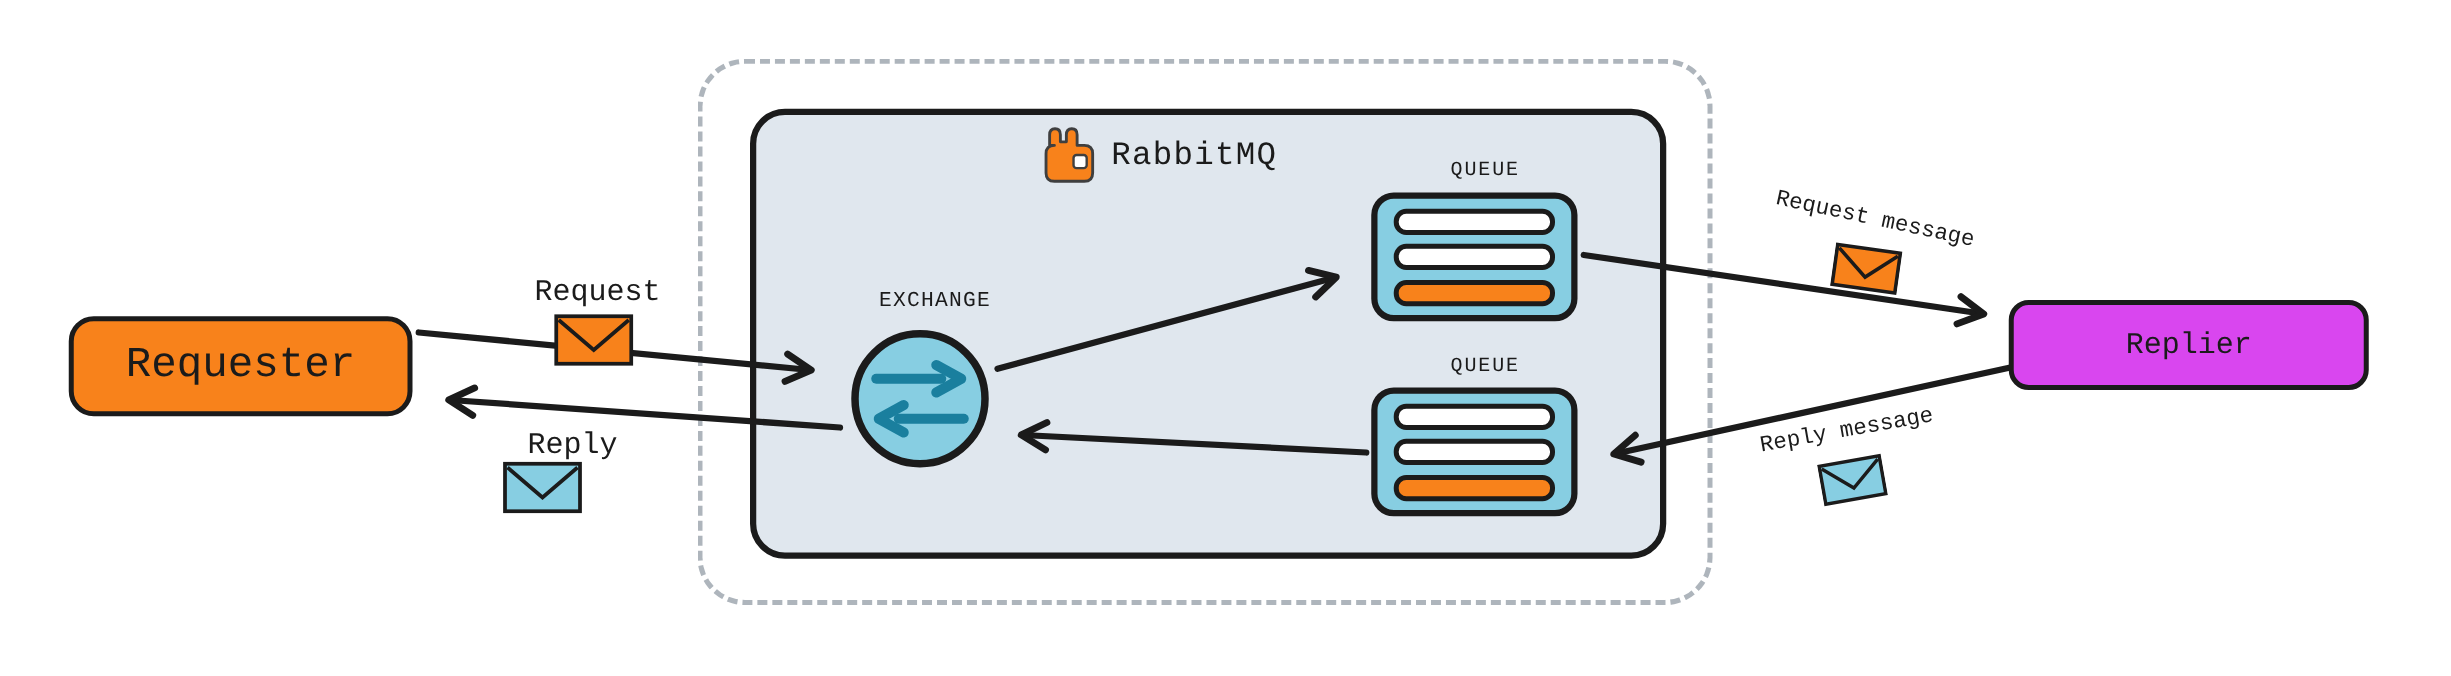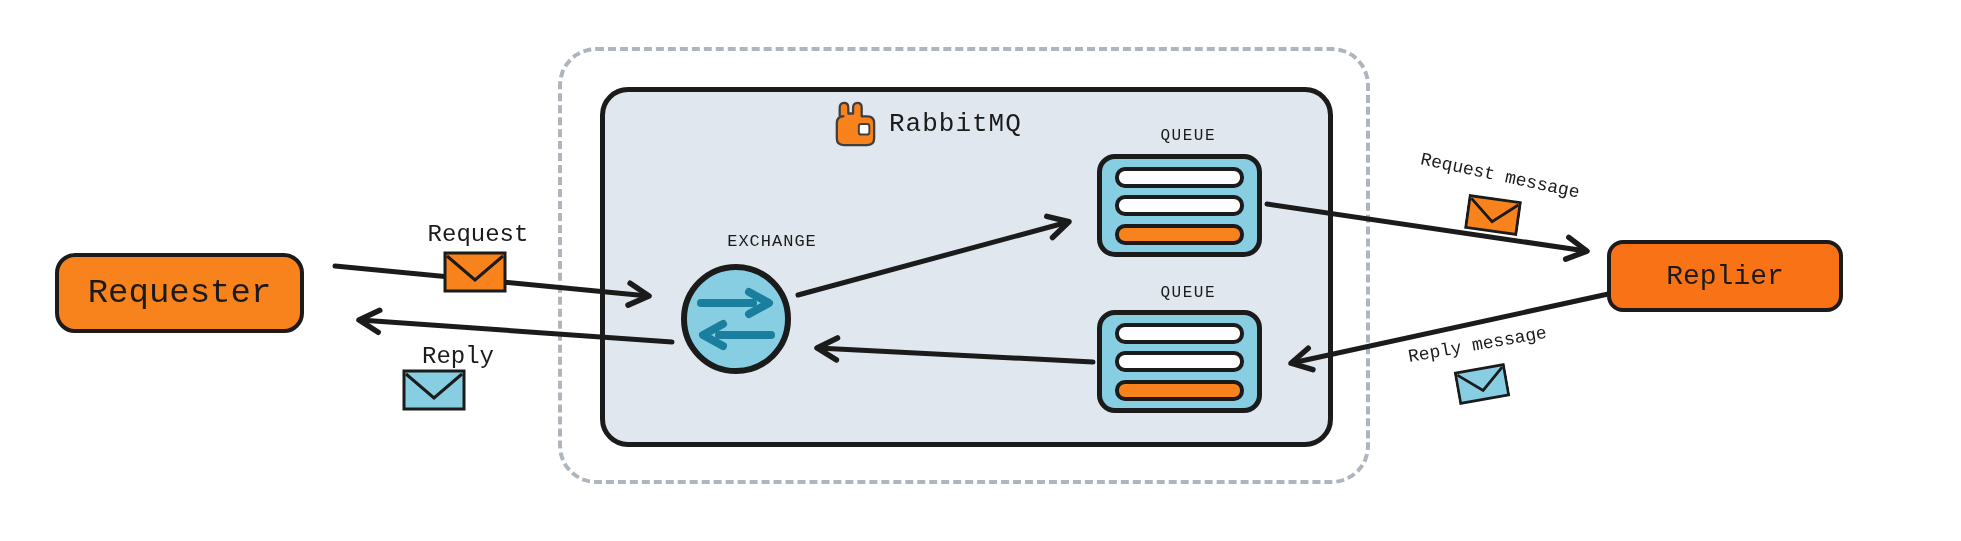--- a/index.html
+++ b/index.html
@@ -17,21 +17,21 @@
   .broker-box{
     left:600px;top:87px;width:723px;height:350px;
     background:#e0e7ee;border:5px solid #1b1b1b;border-radius:28px;
   }
   .broker-header{
     left:833px;top:100px;display:flex;align-items:center;gap:12px;
   }
   .broker-title{font-size:26px;font-weight:500;letter-spacing:1px;}
   
   .exchange-label{
-    left:696px;top:232px;width:152px;text-align:center;
+    left:672px;top:232px;width:152px;text-align:center;
     font-size:17px;font-weight:500;letter-spacing:1px;
   }
   .exchange-circle{
     left:681px;top:264px;width:110px;height:110px;border-radius:50%;
     background:#87cee2;border:6px solid #1b1b1b;box-sizing:border-box;
   }
   
   .queue-label{
     width:140px;text-align:right;font-size:16px;font-weight:500;letter-spacing:1.5px;
   }
@@ -45,26 +45,26 @@
     height:21px;border:4px solid #1b1b1b;border-radius:10px;box-sizing:border-box;
   }
   .qbar.white{background:#ffffff;}
   .qbar.orange{background:#f8821b;}
   
   .node-box{
     display:flex;align-items:center;justify-content:center;
     border:4px solid #1b1b1b;box-sizing:border-box;
   }
   .requester-box{
-    left:55px;top:253px;width:249px;height:80px;background:#f8821b;border-radius:20px;
+    left:55px;top:253px;width:275px;height:80px;background:#f8821b;border-radius:20px;
     font-size:34px;font-weight:500;
   }
   .replier-box{
-    left:1607px;top:240px;width:236px;height:72px;background:#f97316;border-radius:16px;
-    font-size:28px;font-weight:500;
+    left:1607px;top:240px;width:288px;height:72px;background:#d946ef;border-radius:16px;
+    font-size:24px;font-weight:500;
   }
   
   .msg-label{font-size:24px;font-weight:500;text-align:center;}
   .msg-label-sm{font-size:18px;font-weight:500;text-align:center;white-space:nowrap;}
   .rot-cw{transform:rotate(12deg);}
   .rot-ccw{transform:rotate(-10deg);}
   .env{display:block;}
   .env-orange .env-body{fill:#f8821b;}
   .env-blue .env-body{fill:#87cee2;}
   svg{display:block;}

